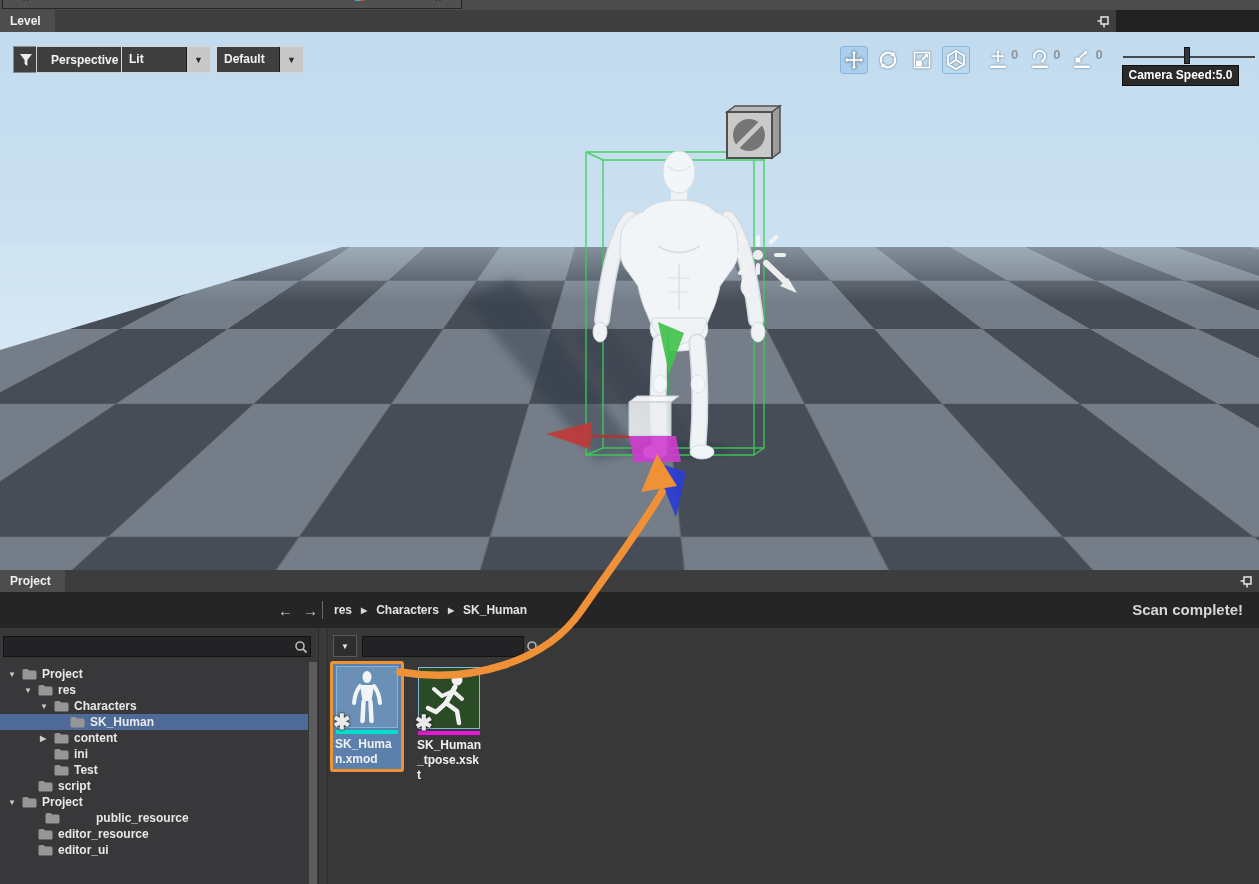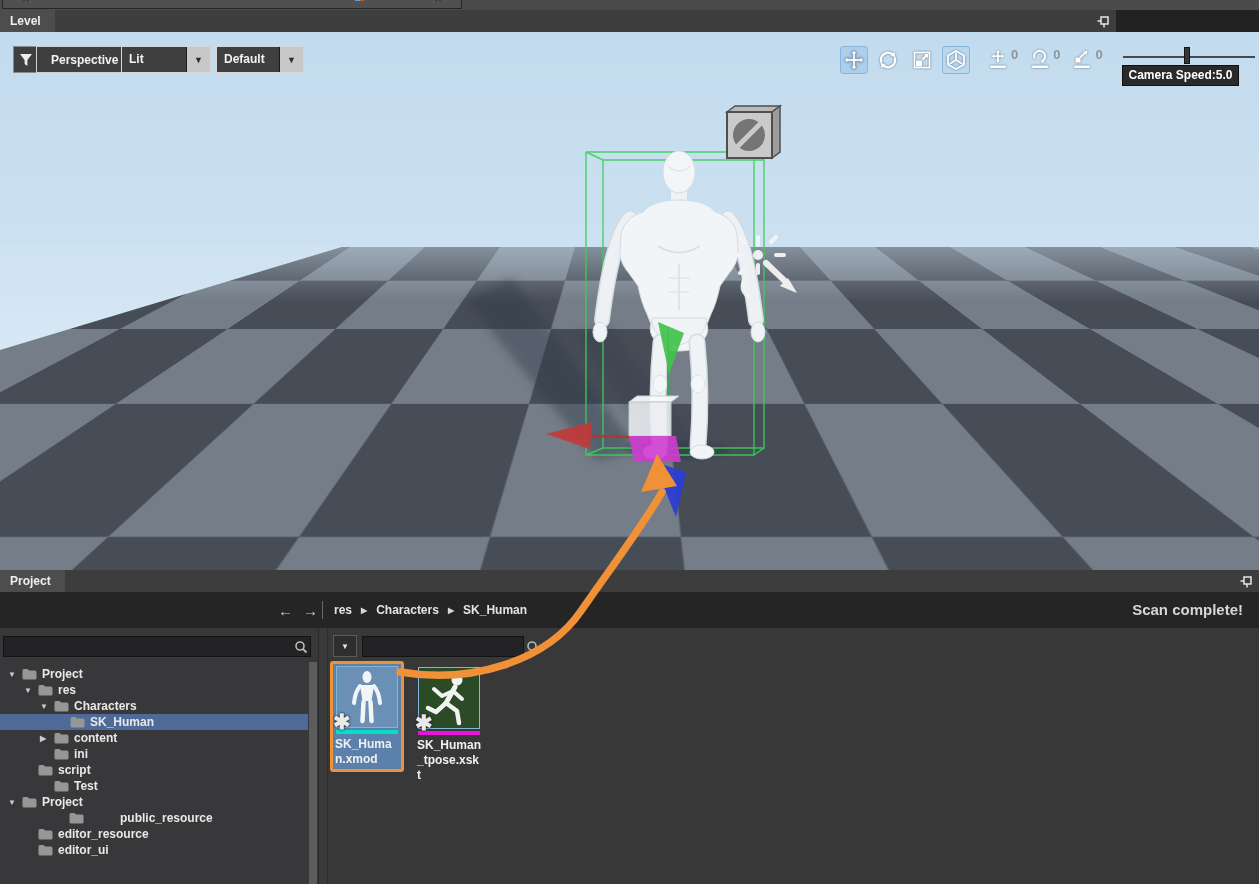--- a/index.html
+++ b/index.html
@@ -405,48 +405,48 @@
           </div>
           <div class="tree-row" style="padding-left: 40px;">
             <span class="tree-caret"></span>
             <span class="tree-folder">
               <svg width="15" height="12" viewBox="0 0 15 12">
                 <path d="M0.5 2.5 q0-1.5 1.5-1.5 h3.5 l1.5 1.5 h6 q1.5 0 1.5 1.5 v6 q0 1.5 -1.5 1.5 h-11 q-1.5 0 -1.5-1.5 z" fill="#969696"></path>
               </svg>
             </span>
             <span class="tree-label">ini</span>
           </div>
+          <div class="tree-row" style="padding-left: 40px;">
+            <span class="tree-caret"></span>
+            <span class="tree-folder">
+              <svg width="15" height="12" viewBox="0 0 15 12">
+                <path d="M0.5 2.5 q0-1.5 1.5-1.5 h3.5 l1.5 1.5 h6 q1.5 0 1.5 1.5 v6 q0 1.5 -1.5 1.5 h-11 q-1.5 0 -1.5-1.5 z" fill="#969696"></path>
+              </svg>
+            </span>
+            <span class="tree-label">Test</span>
+          </div>
           <div class="tree-row" style="padding-left: 24px;">
             <span class="tree-caret"></span>
             <span class="tree-folder">
               <svg width="15" height="12" viewBox="0 0 15 12">
                 <path d="M0.5 2.5 q0-1.5 1.5-1.5 h3.5 l1.5 1.5 h6 q1.5 0 1.5 1.5 v6 q0 1.5 -1.5 1.5 h-11 q-1.5 0 -1.5-1.5 z" fill="#969696"></path>
               </svg>
             </span>
             <span class="tree-label">script</span>
-          </div>
-          <div class="tree-row" style="padding-left: 40px;">
-            <span class="tree-caret"></span>
-            <span class="tree-folder">
-              <svg width="15" height="12" viewBox="0 0 15 12">
-                <path d="M0.5 2.5 q0-1.5 1.5-1.5 h3.5 l1.5 1.5 h6 q1.5 0 1.5 1.5 v6 q0 1.5 -1.5 1.5 h-11 q-1.5 0 -1.5-1.5 z" fill="#969696"></path>
-              </svg>
-            </span>
-            <span class="tree-label">Test</span>
           </div>
           <div class="tree-row" style="padding-left: 8px;">
             <span class="tree-caret">▼</span>
             <span class="tree-folder">
               <svg width="15" height="12" viewBox="0 0 15 12">
                 <path d="M0.5 2.5 q0-1.5 1.5-1.5 h3.5 l1.5 1.5 h6 q1.5 0 1.5 1.5 v6 q0 1.5 -1.5 1.5 h-11 q-1.5 0 -1.5-1.5 z" fill="#969696"></path>
               </svg>
             </span>
             <span class="tree-label">Project</span>
           </div>
-          <div class="tree-row" style="padding-left: 24px; gap: 31px;">
+          <div class="tree-row" style=" gap: 31px;">
             <span class="tree-caret"></span>
             <span class="tree-folder">
               <svg width="15" height="12" viewBox="0 0 15 12">
                 <path d="M0.5 2.5 q0-1.5 1.5-1.5 h3.5 l1.5 1.5 h6 q1.5 0 1.5 1.5 v6 q0 1.5 -1.5 1.5 h-11 q-1.5 0 -1.5-1.5 z" fill="#969696"></path>
               </svg>
             </span>
             <span class="tree-label">public_resource</span>
           </div>
           <div class="tree-row" style="padding-left: 24px;">
             <span class="tree-caret"></span>

